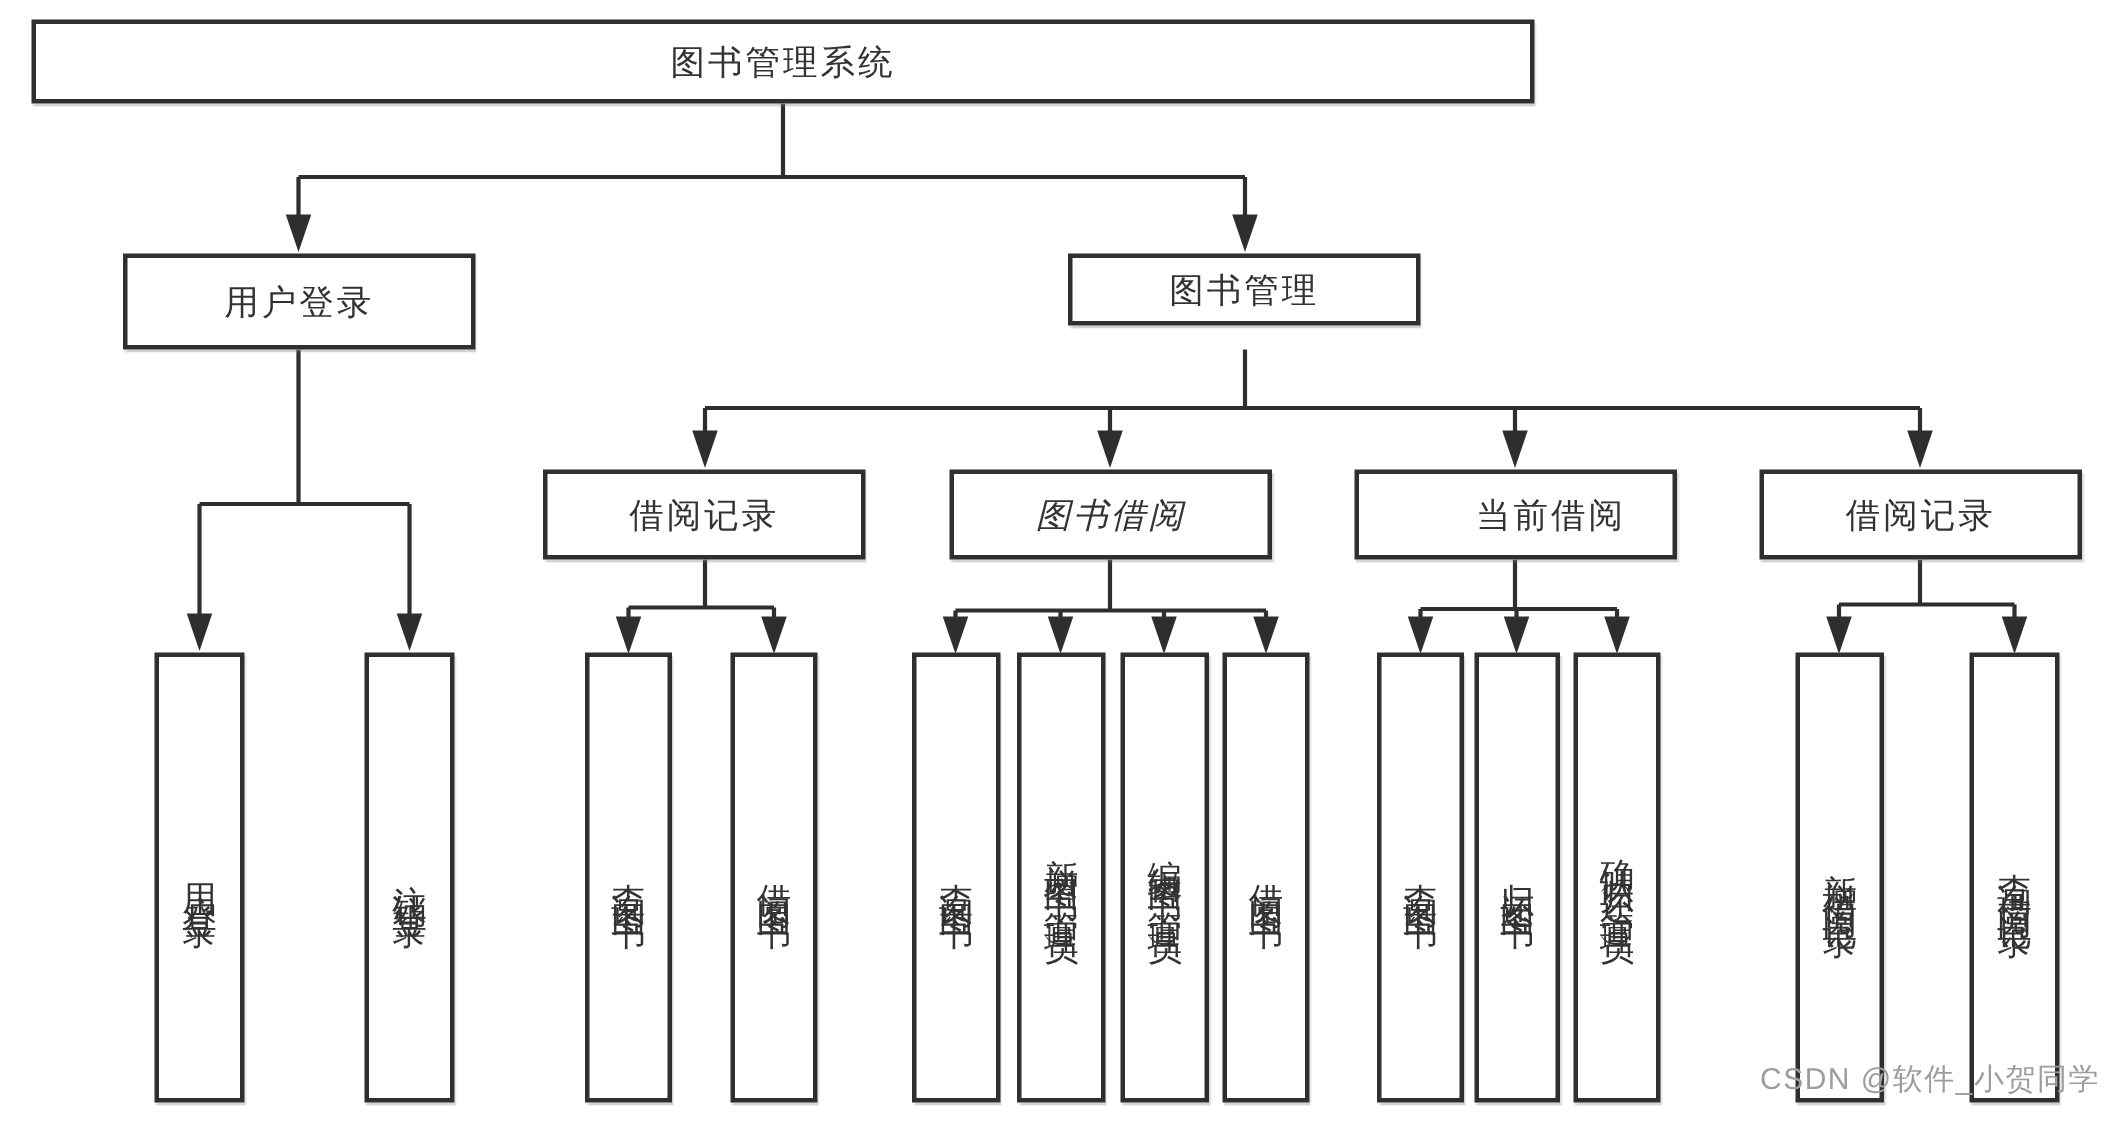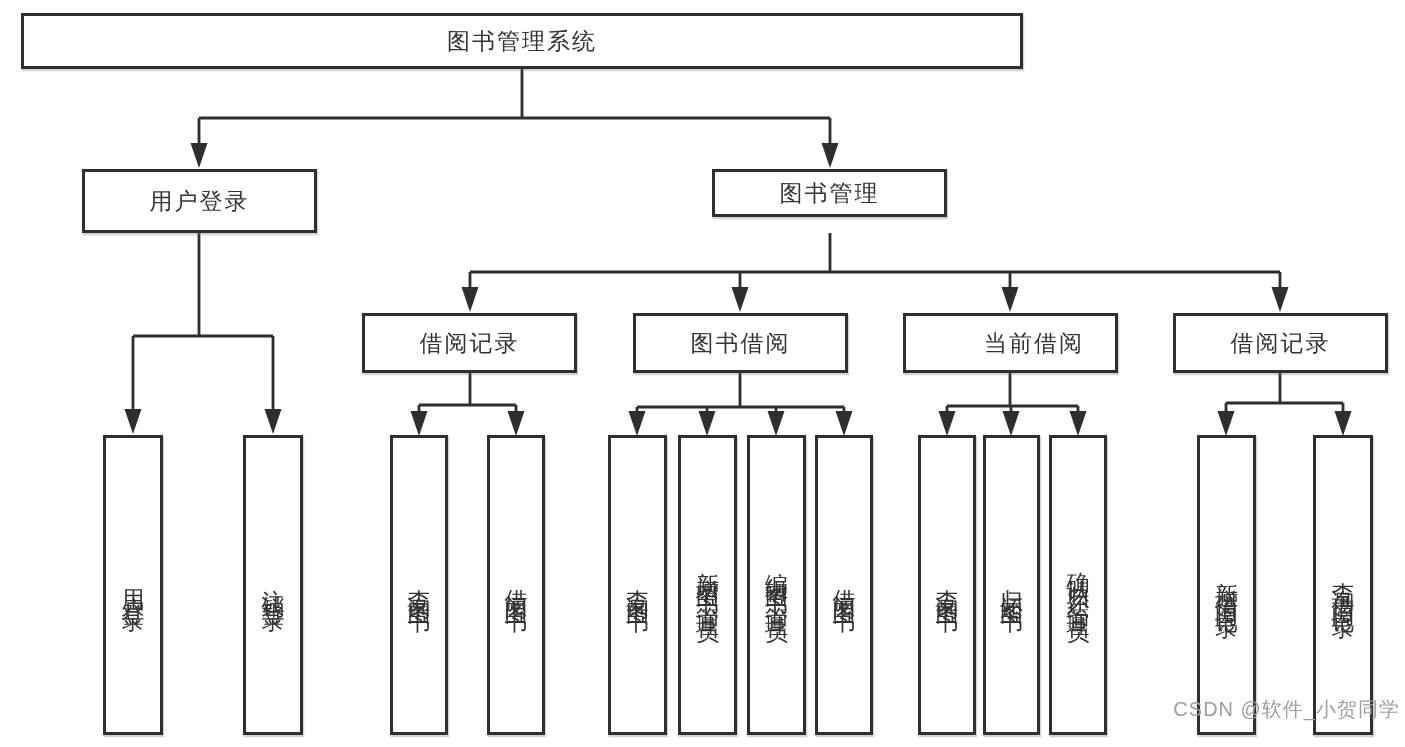--- a/index.html
+++ b/index.html
@@ -30,21 +30,21 @@
     writing-mode: vertical-rl;
     text-orientation: mixed;
     font-size: 23px;
     letter-spacing: 7px;
     line-height: 1;
     white-space: nowrap;
   }
   .watermark {
     position: absolute;
     right: 5px;
-    bottom: 24px;
+    bottom: 14px;
     font-size: 20px;
     color: #9d9d9d;
     letter-spacing: 1px;
     z-index: 5;
     white-space: nowrap;
   }
 </style>
 </head>
 <body>
 
@@ -89,21 +89,21 @@
   <div class="box h" style="left:82px; top:169px; width:235px; height:64px;">
     <span class="label">用户登录</span>
   </div>
   <div class="box h" style="left:712px; top:169px; width:235px; height:48px;">
     <span class="label">图书管理</span>
   </div>
 
   <div class="box h" style="left:362px; top:313px; width:215px; height:60px;">
     <span class="label">借阅记录</span>
   </div>
-  <div class="box h" style="left:633px; top:313px; width:215px; height:60px;">
+  <div class="box h" style="left:633px; top:313px; width:215px; height:60px;font-style:italic;">
     <span class="label">图书借阅</span>
   </div>
   <div class="box h" style="left:903px; top:313px; width:215px; height:60px;padding-left:47px;">
     <span class="label">当前借阅</span>
   </div>
   <div class="box h" style="left:1173px; top:313px; width:215px; height:60px;">
     <span class="label">借阅记录</span>
   </div>
 
   <div class="box v" style="left:103px; width:60px;">

